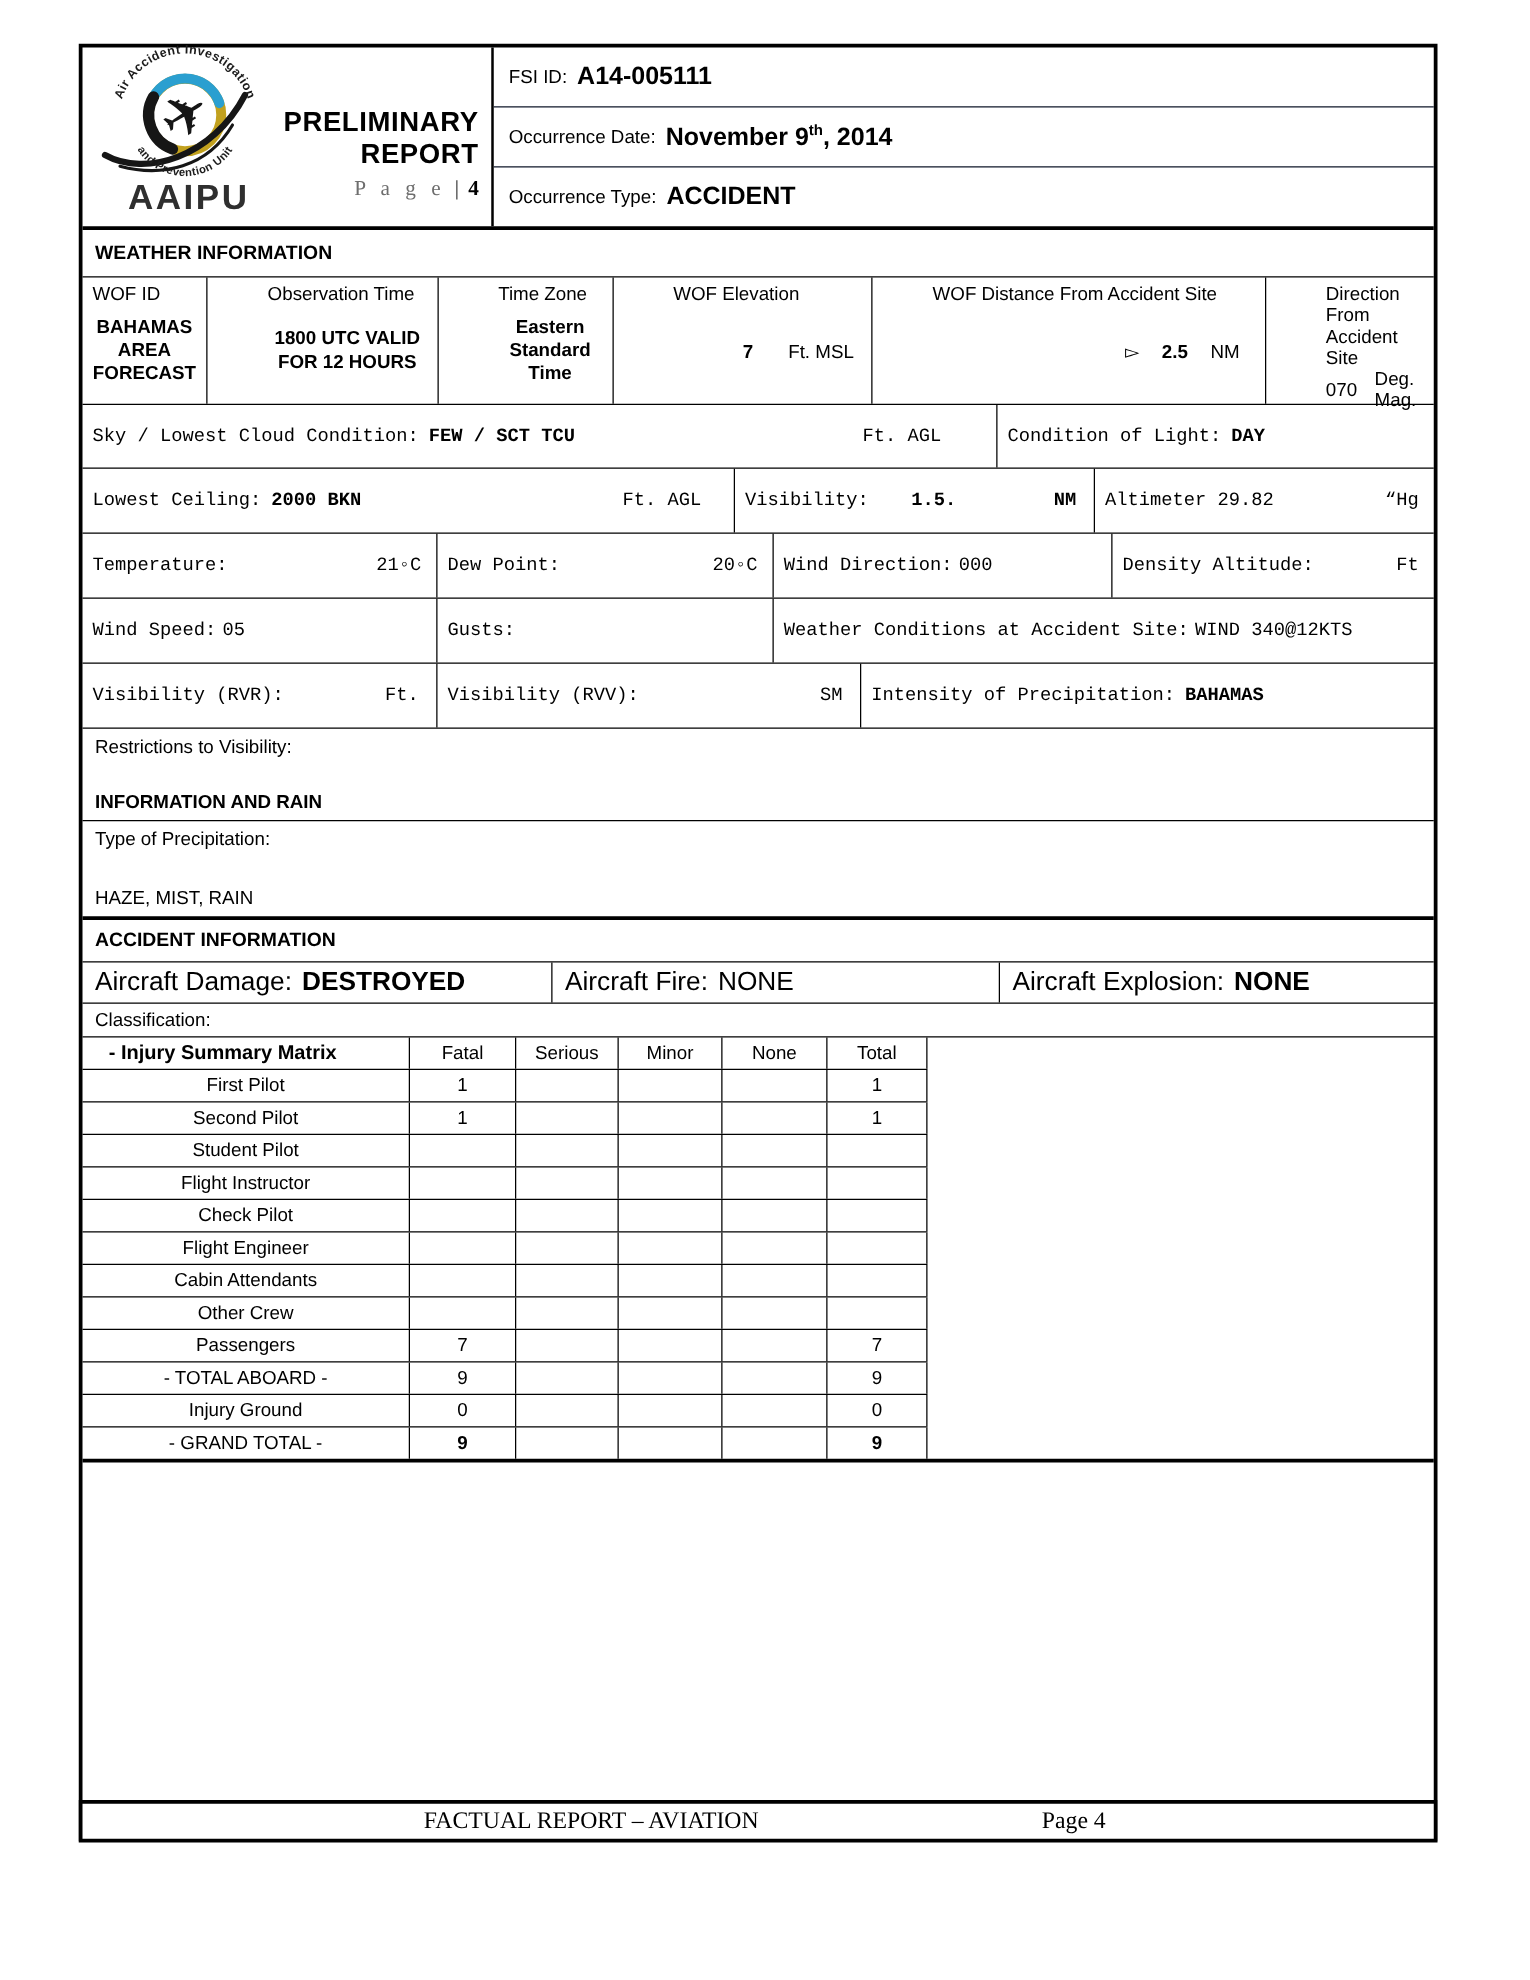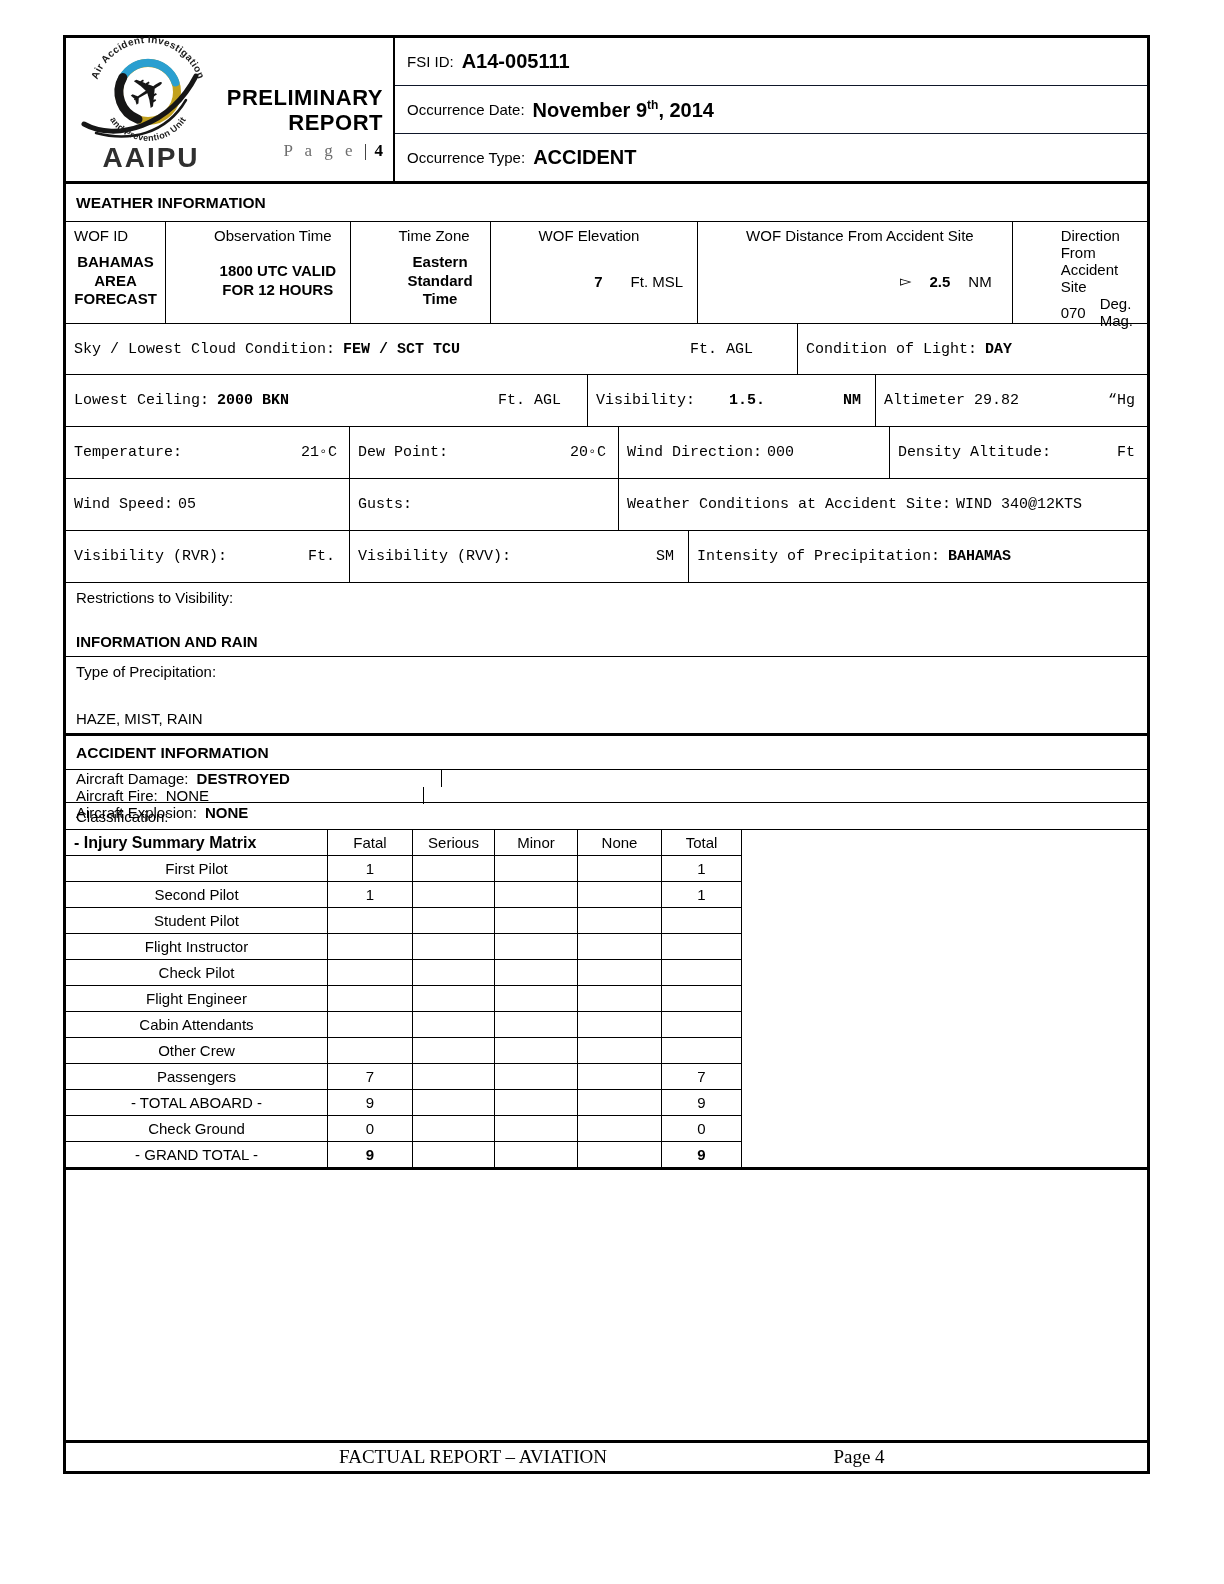--- a/index.html
+++ b/index.html
@@ -57,37 +57,37 @@
   .val-line { flex:1; display:flex; align-items:center; justify-content:flex-end; }
   .bold { font-weight:bold; }
   .wrow-std { height:51px; }
   .wrow-std .wcell, .wrow2 .wcell { display:flex; align-items:center;font-family:Liberation Mono, monospace; }
   .wrow2 { height:50px; }
   .gap8 { margin-left:8px; }
   .spacer { flex:1; }
   .tall-cell { height:61px; display:flex; flex-direction:column; justify-content:space-between; padding:6px 10px; border-bottom:1px solid #000; font-size:15px; }
   .tall-cell.last { border-bottom:none; height:64px; }
   
-  .arow { height:32px; display:flex; border-bottom:1px solid #000; font-size:15px;flex-direction:column; }
+  .arow { height:32px; display:flex; border-bottom:1px solid #000; font-size:21px; }
   .acell { border-right:1px solid #000; box-sizing:border-box; display:flex; align-items:center; padding-left:10px; }
   .acell:last-child { border-right:none; }
   .classification { height:26px; display:flex; align-items:center; padding-left:10px; border-bottom:1px solid #000; font-size:15px; }
   
   .matrix-wrap { border-bottom:3px solid #000; }
   .matrix { width:676px; }
   .m-row { display:flex; height:25px; border-bottom:1px solid #000; }
   .matrix .m-row:last-child { border-bottom:none; }
   .m-cell {
     border-right:1px solid #000; box-sizing:border-box; display:flex;
     align-items:center; justify-content:center; font-size:15px;
   }
   .m-c0 { width:262px; }
   .m-c1 { width:85px; } .m-c2 { width:82px; } .m-c3 { width:83px; }
   .m-c4 { width:84px; } .m-c5 { width:80px; }
-  .m-header .m-c0 { justify-content:flex-start; padding-left:8px; font-weight:bold; font-size:16px; }
+  .m-header .m-c0 { justify-content:flex-start; padding-left:21px; font-weight:bold; font-size:16px; }
   .empty-area { height:300px; }
   
   .footerbox {
     position:absolute; left:63px; top:1440px; width:1087px; height:34px;
     border:3px solid #000; box-sizing:border-box; background:#fff;
     font-family:"Liberation Serif","DejaVu Serif",serif; font-size:19px;
   }
   .f-title { position:absolute; left:407px; top:50%; transform:translate(-50%,-50%); white-space:nowrap; }
   .f-page  { position:absolute; left:793px; top:50%; transform:translate(-50%,-50%); white-space:nowrap; }
 </style>
@@ -384,21 +384,21 @@
           </div>
           <div class="m-row">
             <div class="m-cell m-c0">- TOTAL ABOARD -</div>
             <div class="m-cell m-c1">9</div>
             <div class="m-cell m-c2"></div>
             <div class="m-cell m-c3"></div>
             <div class="m-cell m-c4"></div>
             <div class="m-cell m-c5">9</div>
           </div>
           <div class="m-row">
-            <div class="m-cell m-c0">Check Ground</div>
+            <div class="m-cell m-c0">Injury Ground</div>
             <div class="m-cell m-c1">0</div>
             <div class="m-cell m-c2"></div>
             <div class="m-cell m-c3"></div>
             <div class="m-cell m-c4"></div>
             <div class="m-cell m-c5">0</div>
           </div>
           <div class="m-row">
             <div class="m-cell m-c0">- GRAND TOTAL -</div>
             <div class="m-cell m-c1 bold">9</div>
             <div class="m-cell m-c2 bold"></div>

